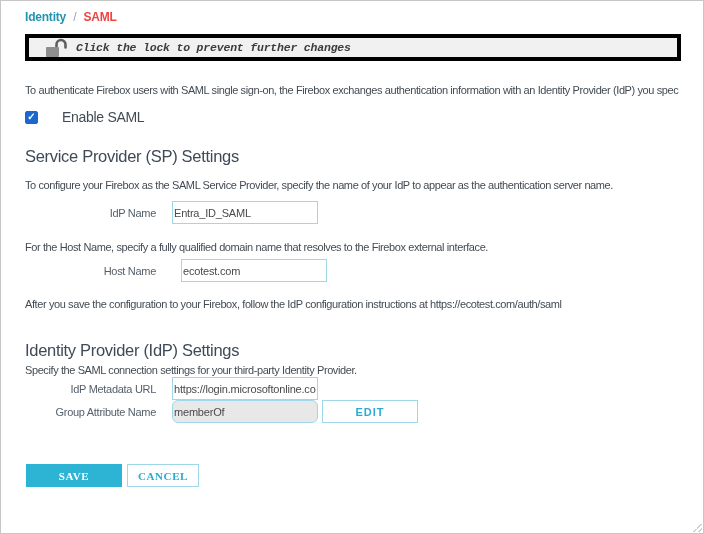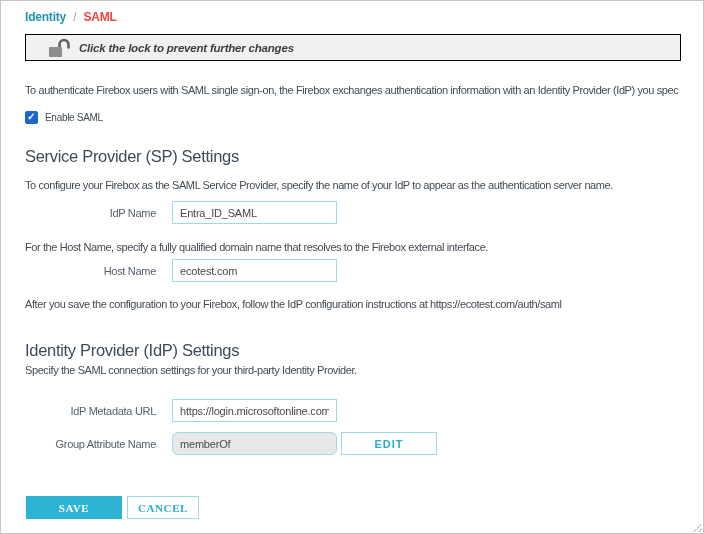--- a/index.html
+++ b/index.html
@@ -8,53 +8,53 @@
     border:1px solid #c6c6c6; background:#fff; overflow:hidden;
     font-family:"Liberation Sans", sans-serif;
   }
   
   .breadcrumb { margin:9px 24px 0; font-size:12px; font-weight:600; letter-spacing:-0.2px; line-height:14px; }
   .breadcrumb a { color:#2193B0; text-decoration:none; cursor:pointer; }
   .breadcrumb .sep { color:#9aa2ab; margin:0 4px; font-weight:400; }
   .breadcrumb .current { color:#ef4444; }
   
   .lockbar {
-    margin:10px 22px 0 24px; height:27px; background:#f1f1f1; border:1px solid #000000;
-    box-sizing:border-box; display:flex; align-items:center; padding-left:22px; cursor:pointer;
+    margin:10px 22px 0 24px; height:27px; background:#f1f1f1; border:4px solid #000000;
+    box-sizing:border-box; display:flex; align-items:center; padding-left:16px; cursor:pointer;font-family:Liberation Mono, monospace;
   }
   .lockicon { display:inline-flex; margin-top:1px; }
   .locktext { font-size:11.5px; font-style:italic; font-weight:600; color:#3c3c3c; margin-left:8px; letter-spacing:-0.2px; }
   
   .para { margin:0 24px; font-size:11px; color:#424B54; letter-spacing:-0.4px; white-space:nowrap; line-height:14px; overflow:hidden; }
   .intro { margin-top:22px; }
   .desc-sp { margin-top:12px; }
   .hint-host { margin-top:16px; }
   .note-post { margin-top:15px; }
   .desc-idp { margin-top:3px; }
   h2 { margin:0 24px; font-size:16.5px; font-weight:400; color:#3F4A57; letter-spacing:-0.3px; line-height:20px; }
   .h-sp { margin-top:22px; }
   .h-idp { margin-top:29px; }
   
   .checkrow { margin:13px 24px 0; display:flex; align-items:center; height:14px; }
   .checkbox {
     width:13px; height:13px; background:#1B67CC; border:1px solid #1B67CC; border-radius:2px;
     box-sizing:border-box; display:inline-flex; align-items:center; justify-content:center; cursor:pointer;
   }
   .checkmark { color:#fff; font-size:10px; font-weight:700; line-height:1; }
-  .checklabel { margin-left:7px; font-size:10px; color:#424B54; letter-spacing:-0.3px;text-align:center; }
+  .checklabel { margin-left:24px; font-size:14px; color:#424B54; letter-spacing:-0.3px;text-align:center; }
   
   .formrow { margin:0 24px; display:flex; align-items:center; }
   .row-idpname { margin-top:9px; }
-  .row-host { margin-top:5px; }
-  .row-meta { margin-top:22px; }
-  .row-group { margin-top:10px; }
+  .row-host { margin-top:5px;gap:9px; }
+  .row-meta { }
+  .row-group { }
   .flabel { width:131px; text-align:right; font-size:11px; color:#55606C; letter-spacing:-0.3px; flex:none; }
   .finput {
-    margin-left:16px; width:165px; height:23px; box-sizing:border-box; flex:none;
-    border:1px solid #9FD9E9; padding:0 7px; font-family:inherit; font-size:11px;
+    margin-left:16px; width:146px; height:23px; box-sizing:border-box; flex:none;
+    border:1px solid #9FD9E9; padding:0 1px; font-family:inherit; font-size:11px;
     color:#4a4a4a; letter-spacing:-0.2px; background:#fff; outline:none;
   }
   .finput.readonly { background:#E8E8E8;border-radius:6px; }
   .editbtn {
     margin-left:4px; width:96px; height:23px; box-sizing:border-box; flex:none;
     background:#fff; border:1px solid #9FD9E9; color:#2BABD1;
     font-family:inherit; font-size:11px; font-weight:700; letter-spacing:1px; cursor:pointer;
   }
   
   .actions { margin:41px 24px 0 25px; display:flex; }

